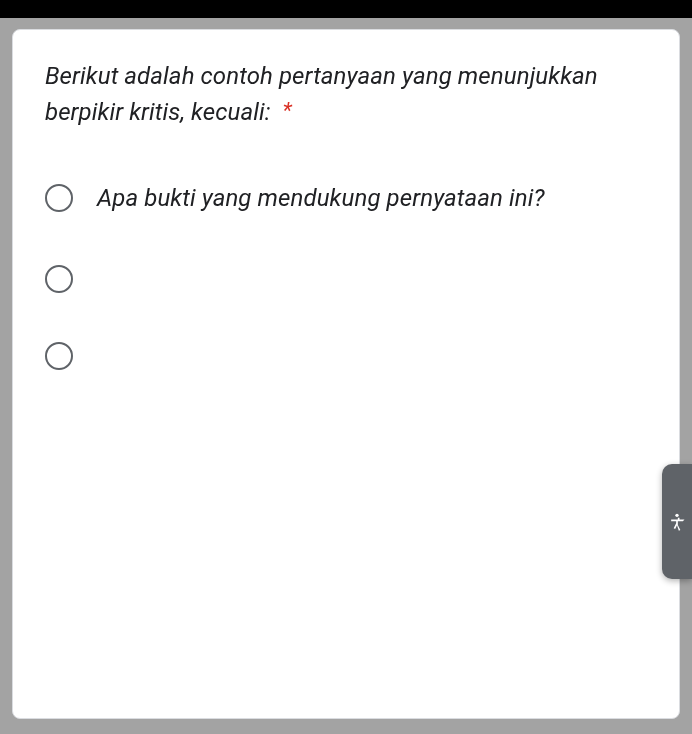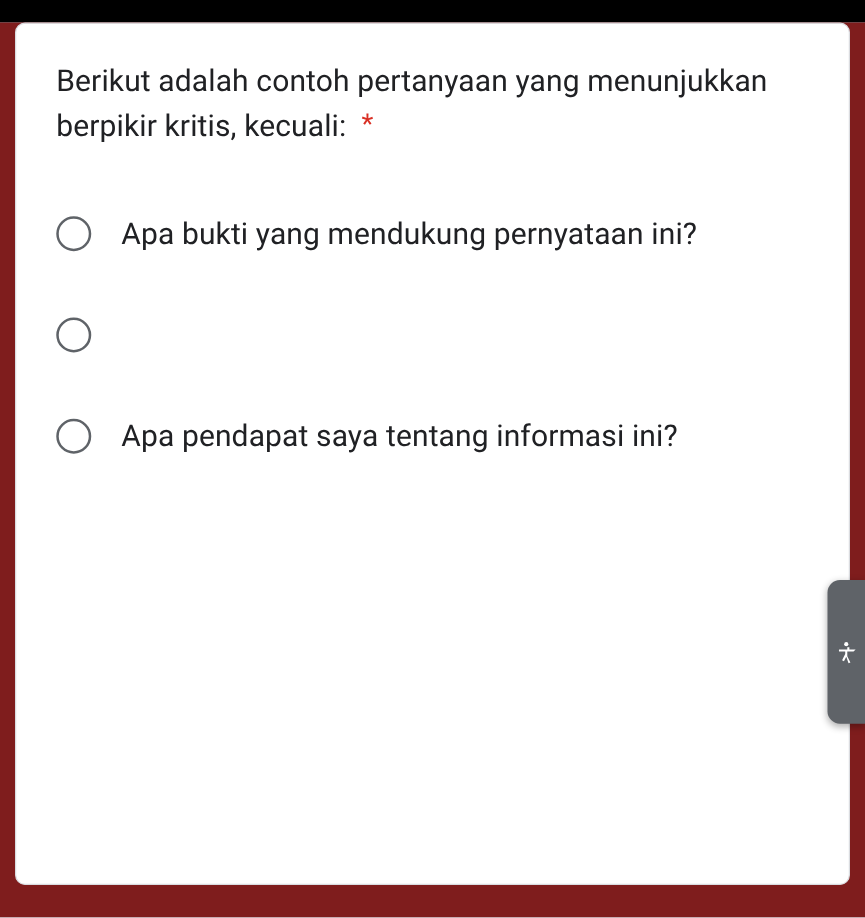--- a/index.html
+++ b/index.html
@@ -12,24 +12,25 @@
     width: 692px;
     overflow: hidden;
     position: relative;
   }
   .statusbar {
     background: #000;
     height: 18px;
     width: 100%;
   }
   .page {
-    background: #7f1d1d;
-    padding: 0 12px 12px 12px;
+    background: #a3a3a3;
+    padding: 11px 12px 12px 12px;
     height: calc(734px - 18px);
     box-sizing: border-box;
+    font-style: italic;
   }
   .card {
     background: #fff;
     border: 1px solid #dadce0;
     border-radius: 8px;
     padding: 28px 32px 40px 32px;
     min-height: 690px;
     box-sizing: border-box;
   }
   .question-title {
@@ -103,21 +104,20 @@
     <div class="options">
       <label class="option">
         <span class="radio"></span>
         <span class="option-label">Apa bukti yang mendukung pernyataan ini?</span>
       </label>
       <label class="option">
         <span class="radio"></span>
       </label>
       <label class="option">
         <span class="radio"></span>
-        <span class="option-label">Apa pendapat saya tentang informasi ini?</span>
       </label>
     </div>
   </div>
 </div>
 
 <div class="a11y-fab">
   <svg width="20" height="20" viewBox="0 0 24 24" fill="#fff">
     <circle cx="12" cy="4" r="2"></circle>
     <path d="M21 9h-6V7h-2v2H5v2h6v2.5l-3 6 1.8.9L12 16l2.2 6.4 1.8-.9-3-6V11h6z"></path>
   </svg>

